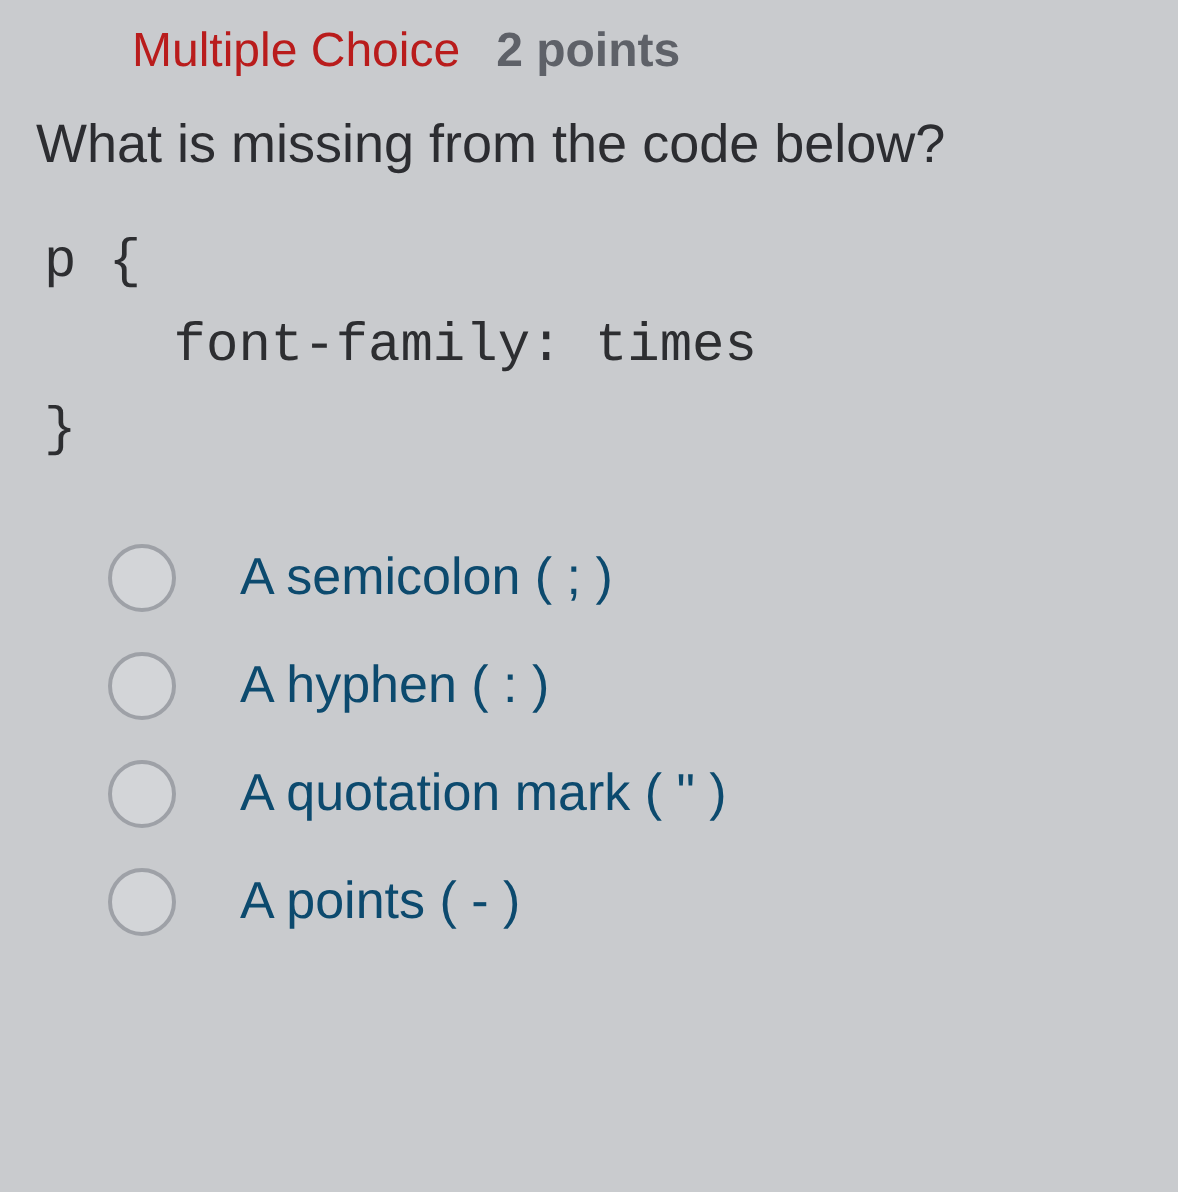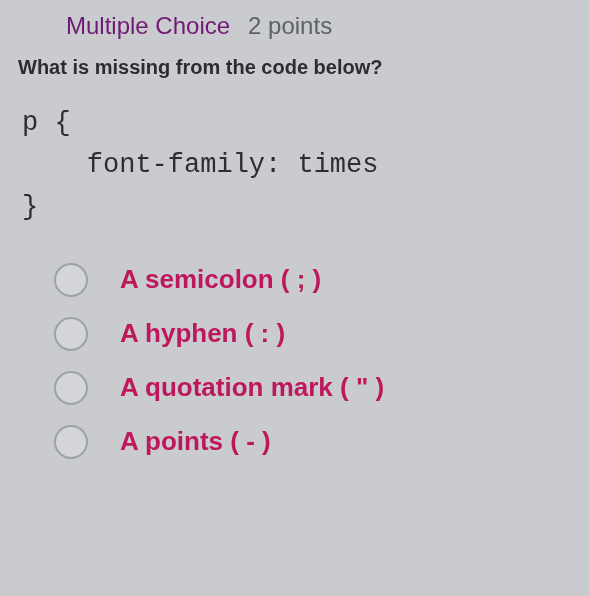--- a/index.html
+++ b/index.html
@@ -16,33 +16,33 @@
   }
   .header {
     display: flex;
     align-items: center;
     gap: 18px;
     margin-left: 48px;
     margin-bottom: 14px;
   }
   .qtype {
     font-size: 24px;
-    color: #701a75;
+    color: #b91c1c;
     font-weight: 400;
     text-align: center;
   }
   .points {
     font-size: 24px;
     color: #5e6168;
-    font-weight: 400;
+    font-weight: 700;
   }
   .question {
-    font-size: 20px;
+    font-size: 27px;
     color: #2c2d31;
-    font-weight: 700;
+    font-weight: 400;
     line-height: 1.35;
     margin-bottom: 22px;
   }
   .code {
     font-family: "Courier New", Courier, monospace;
     font-size: 27px;
     color: #2d2e31;
     white-space: pre;
     line-height: 1.55;
     margin-bottom: 34px;
@@ -61,22 +61,22 @@
   .radio {
     width: 34px;
     height: 34px;
     border: 2px solid #9ea1a7;
     border-radius: 50%;
     background: #d3d5d8;
     flex-shrink: 0;
   }
   .option-label {
     font-size: 26px;
-    color: #be185d;
-    font-weight: 700;
+    color: #0c4a6e;
+    font-weight: 400;
   }
 </style>
 </head>
 <body>
 
 <div class="container">
 
   <div class="header">
     <span class="qtype">Multiple Choice</span>
     <span class="points">2 points</span>

